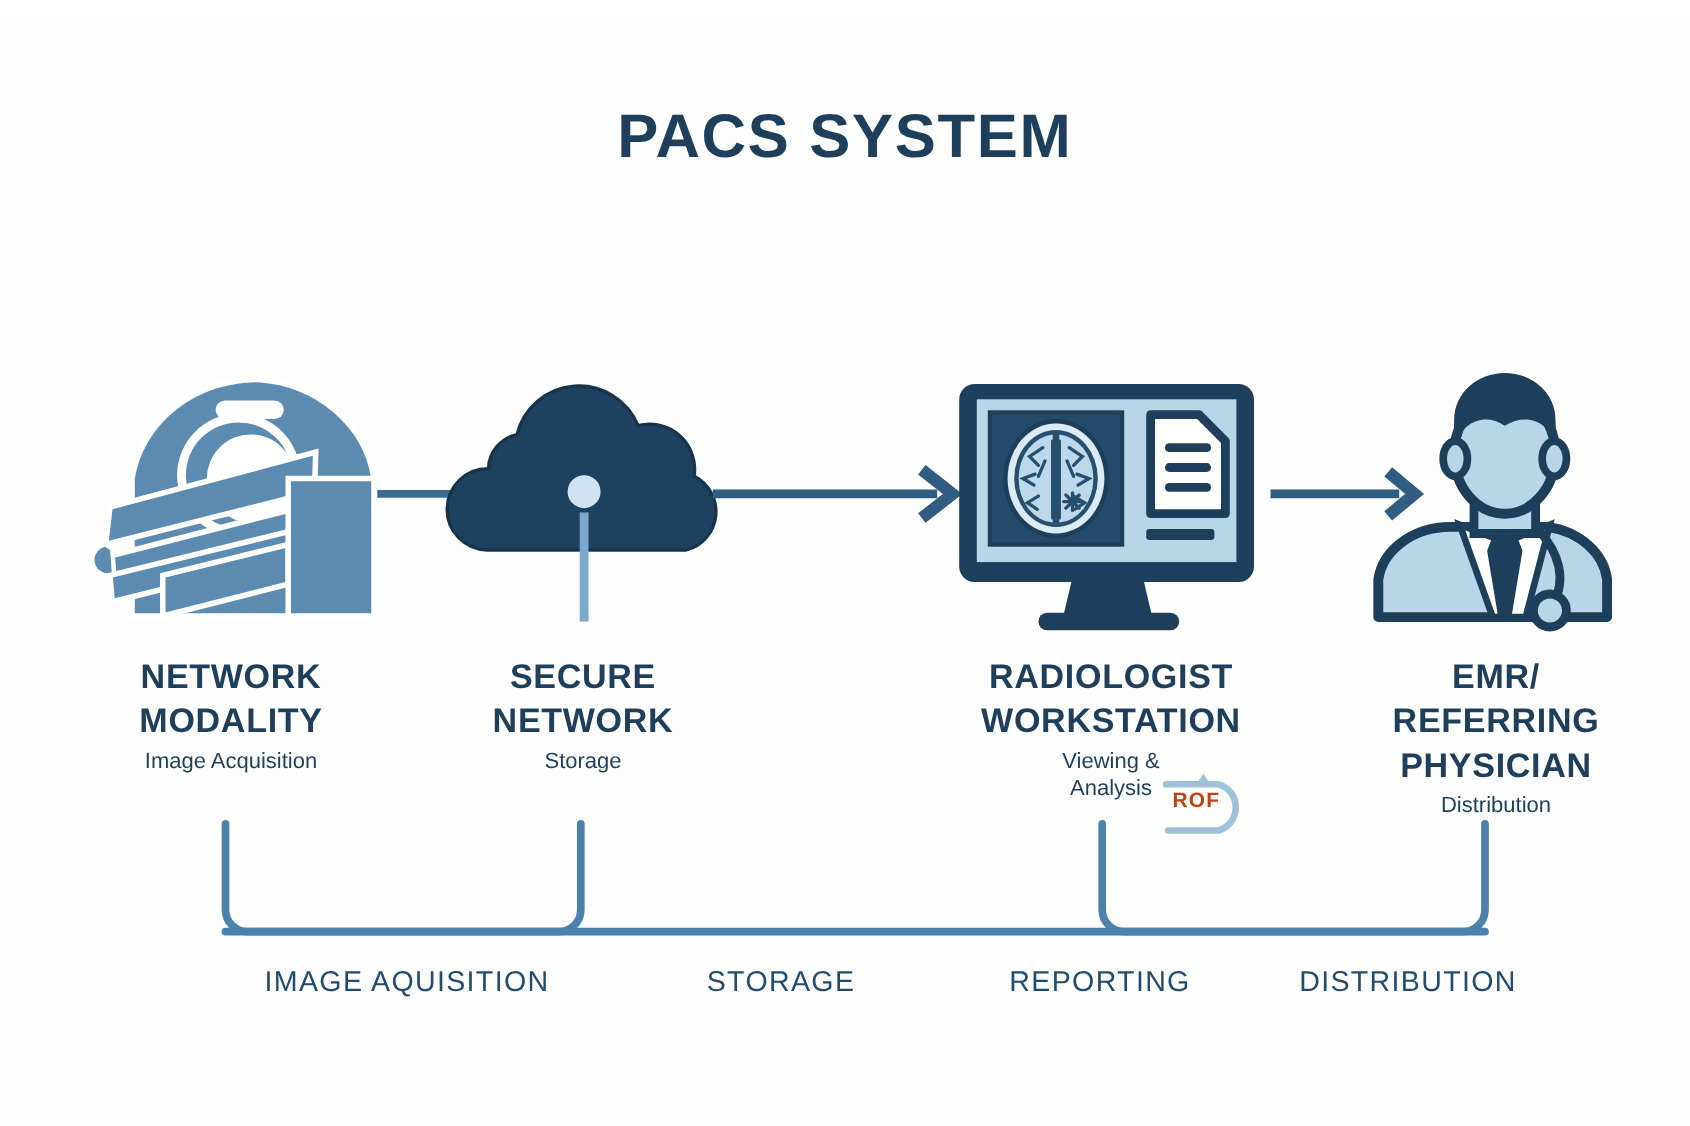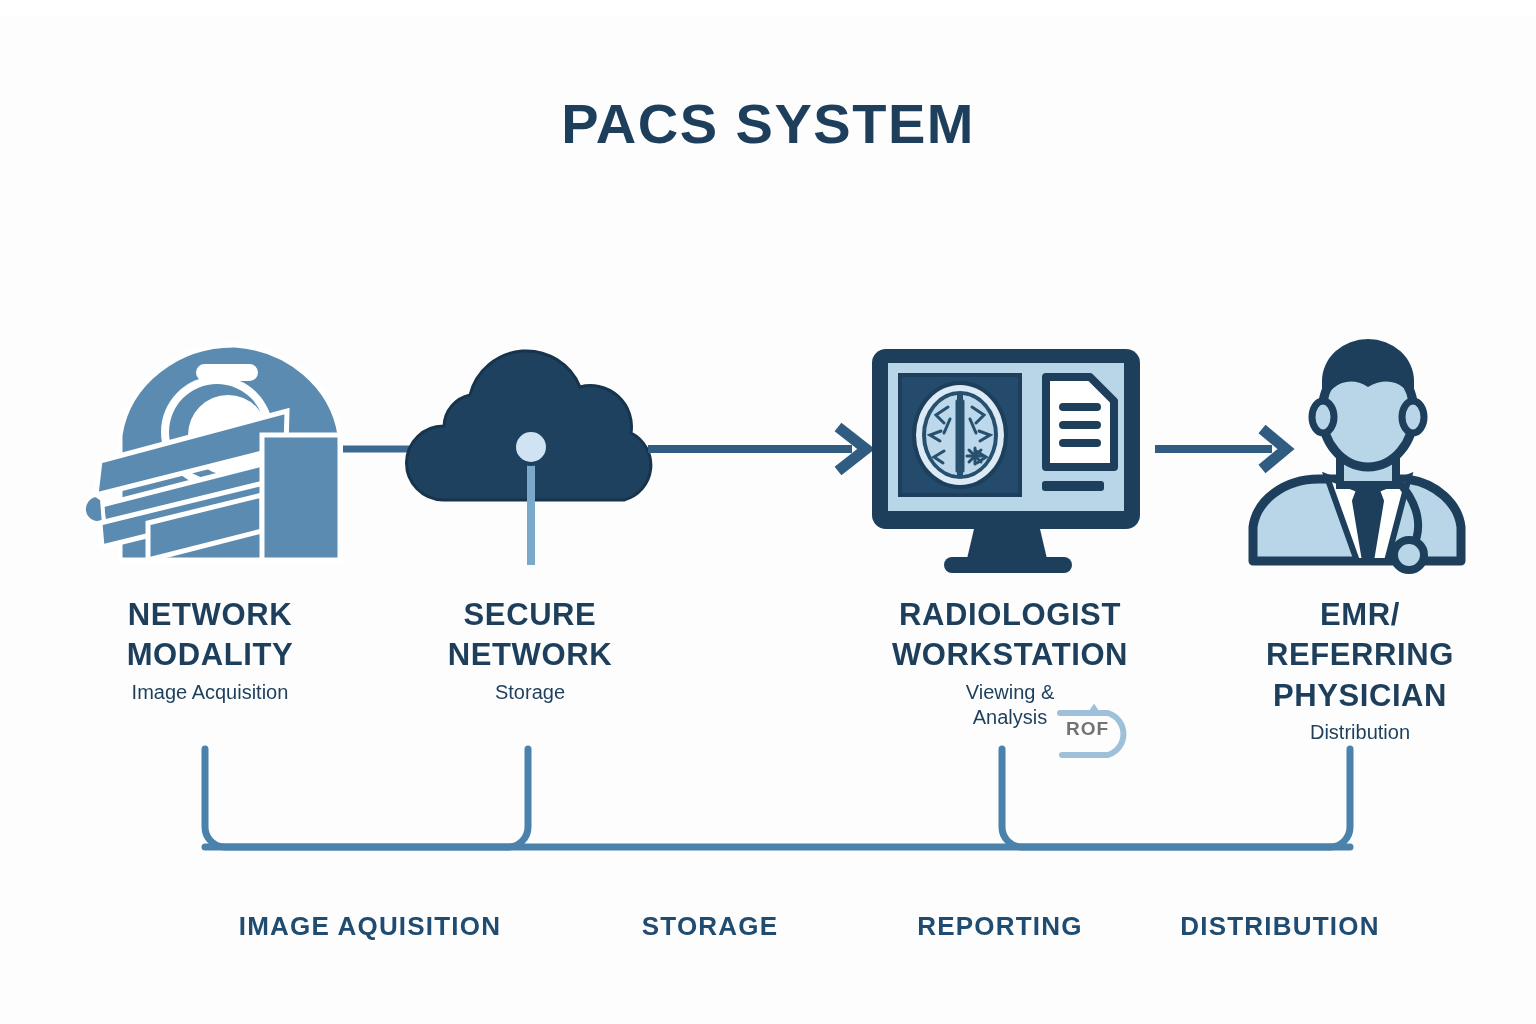--- a/index.html
+++ b/index.html
@@ -81,32 +81,32 @@
     width: 80px;
     height: 62px;
   }
   #rof-badge .rof-text {
     position: absolute;
     left: 10px;
     top: 19px;
     font-size: 19px;
     font-weight: 700;
     letter-spacing: 1px;
-    color: #737373;
+    color: #c2410c;
   }
 
   
   .phase-label {
     position: absolute;
     text-align: center;
     font-size: 26px;
-    font-weight: 700;
+    font-weight: 400;
     letter-spacing: 1.2px;
     color: #1f4c70;
-    top: 896px;
+    top: 862px;
   }
   #phase-0 { left: 150px;  width: 440px; }
   #phase-1 { left: 560px;  width: 300px; }
   #phase-2 { left: 840px;  width: 320px; }
   #phase-3 { left: 1090px; width: 380px; }
 </style>
 </head>
 <body>
 
 <div id="canvas">

